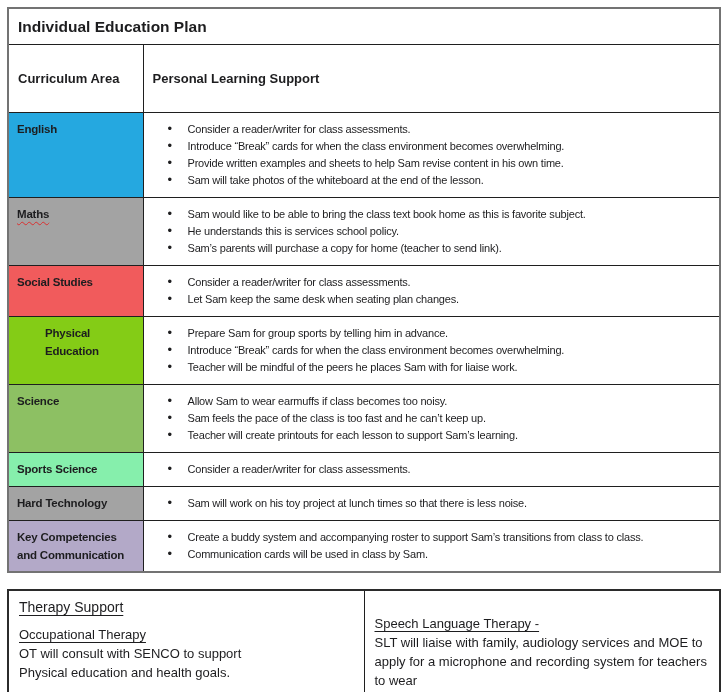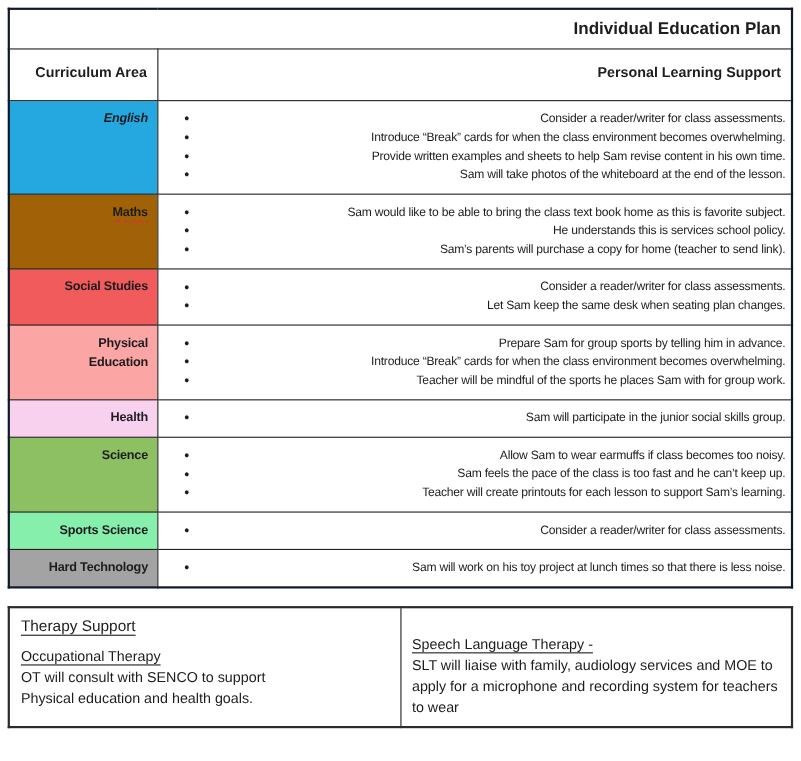--- a/index.html
+++ b/index.html
@@ -12,33 +12,33 @@
     color: #1d1d1f;
     overflow: hidden;
   }
   .page { padding: 7px; }
 
   table {
     border-collapse: collapse;
     width: 714px;
     table-layout: fixed;
   }
-  table.main { border: 2px solid #0f172a; text-align: right; }
+  table.main { border: 2px solid #737373; }
   table.main td { border: 1.5px solid #1f1f1f; vertical-align: top; }
 
   .title-cell {
     font-weight: bold;
     font-size: 15.5px;
     padding: 9px 9px 8px 9px;
     background: #ffffff;
   }
   .header-cell {
     font-weight: bold;
     font-size: 13px;
-    padding: 13px 9px;
+    padding: 26px 9px;
     height: 47px;
     box-sizing: border-box;
     background: #ffffff;
   }
   .col-area { width: 135px; }
 
   .area-cell { padding: 6px 8px; }
   .area-label {
     font-weight: bold;
     font-size: 11.5px;
@@ -116,35 +116,35 @@
     <tbody>
       <tr>
         <td class="title-cell" colspan="2">Individual Education Plan</td>
       </tr>
       <tr>
         <td class="header-cell">Curriculum Area</td>
         <td class="header-cell">Personal Learning Support</td>
       </tr>
 
   <tr>
-    <td class="area-cell" style="background: rgb(37, 168, 224); font-style: italic;">
+    <td class="area-cell" style="background: rgb(37, 168, 224);">
       <span class="area-label">English</span>
     </td>
     <td class="support-cell">
       <ul>
               <li>Consider a reader/writer for class assessments.</li>
               <li>Introduce “Break” cards for when the class environment becomes overwhelming.</li>
               <li>Provide written examples and sheets to help Sam revise content in his own time.</li>
               <li>Sam will take photos of the whiteboard at the end of the lesson.</li>
             </ul>
     </td>
   </tr>
 
   <tr>
-    <td class="area-cell" style="background: #a16207;">
+    <td class="area-cell" style="background: #a3a3a3;">
       <span class="area-label spellcheck">Maths</span>
     </td>
     <td class="support-cell">
       <ul>
               <li>Sam would like to be able to bring the class text book home as this is favorite subject.</li>
               <li>He understands this is services school policy.</li>
               <li>Sam’s parents will purchase a copy for home (teacher to send link).</li>
             </ul>
     </td>
   </tr>
@@ -155,42 +155,32 @@
     </td>
     <td class="support-cell">
       <ul>
               <li>Consider a reader/writer for class assessments.</li>
               <li>Let Sam keep the same desk when seating plan changes.</li>
             </ul>
     </td>
   </tr>
 
   <tr>
-    <td class="area-cell" style="background: #fca5a5; padding-left: 36px;">
+    <td class="area-cell" style="background: #84cc16; padding-left: 36px;">
       <span class="area-label">Physical Education</span>
     </td>
     <td class="support-cell">
       <ul>
               <li>Prepare Sam for group sports by telling him in advance.</li>
               <li>Introduce “Break” cards for when the class environment becomes overwhelming.</li>
-              <li>Teacher will be mindful of the sports he places Sam with for group work.</li>
-            </ul>
-    </td>
-  </tr>
-
-  <tr>
-    <td class="area-cell" style="background: rgb(248, 209, 238);">
-      <span class="area-label">Health</span>
-    </td>
-    <td class="support-cell">
-      <ul>
-              <li>Sam will participate in the junior social skills group.</li>
-            </ul>
-    </td>
-  </tr>
+              <li>Teacher will be mindful of the peers he places Sam with for liaise work.</li>
+            </ul>
+    </td>
+  </tr>
+
 
   <tr>
     <td class="area-cell" style="background: rgb(141, 192, 99);">
       <span class="area-label">Science</span>
     </td>
     <td class="support-cell">
       <ul>
               <li>Allow Sam to wear earmuffs if class becomes too noisy.</li>
               <li>Sam feels the pace of the class is too fast and he can’t keep up.</li>
               <li>Teacher will create printouts for each lesson to support Sam’s learning.</li>
@@ -213,20 +203,31 @@
     <td class="area-cell" style="background: #a3a3a3;">
       <span class="area-label">Hard Technology</span>
     </td>
     <td class="support-cell">
       <ul>
               <li>Sam will work on his toy project at lunch times so that there is less noise.</li>
             </ul>
     </td>
   </tr>
 
+  <tr>
+    <td class="area-cell" style="background: rgb(179, 169, 200);">
+      <span class="area-label">Key Competencies and Communication</span>
+    </td>
+    <td class="support-cell">
+      <ul>
+              <li>Create a buddy system and accompanying roster to support Sam’s transitions from class to class.</li>
+              <li>Communication cards will be used in class by Sam.</li>
+            </ul>
+    </td>
+  </tr>
 </tbody>
   </table>
 
   <div class="gap"></div>
 
   <table class="therapy">
     <tbody>
       <tr>
         <td class="therapy-left">
           <div class="therapy-heading">Therapy Support</div>

